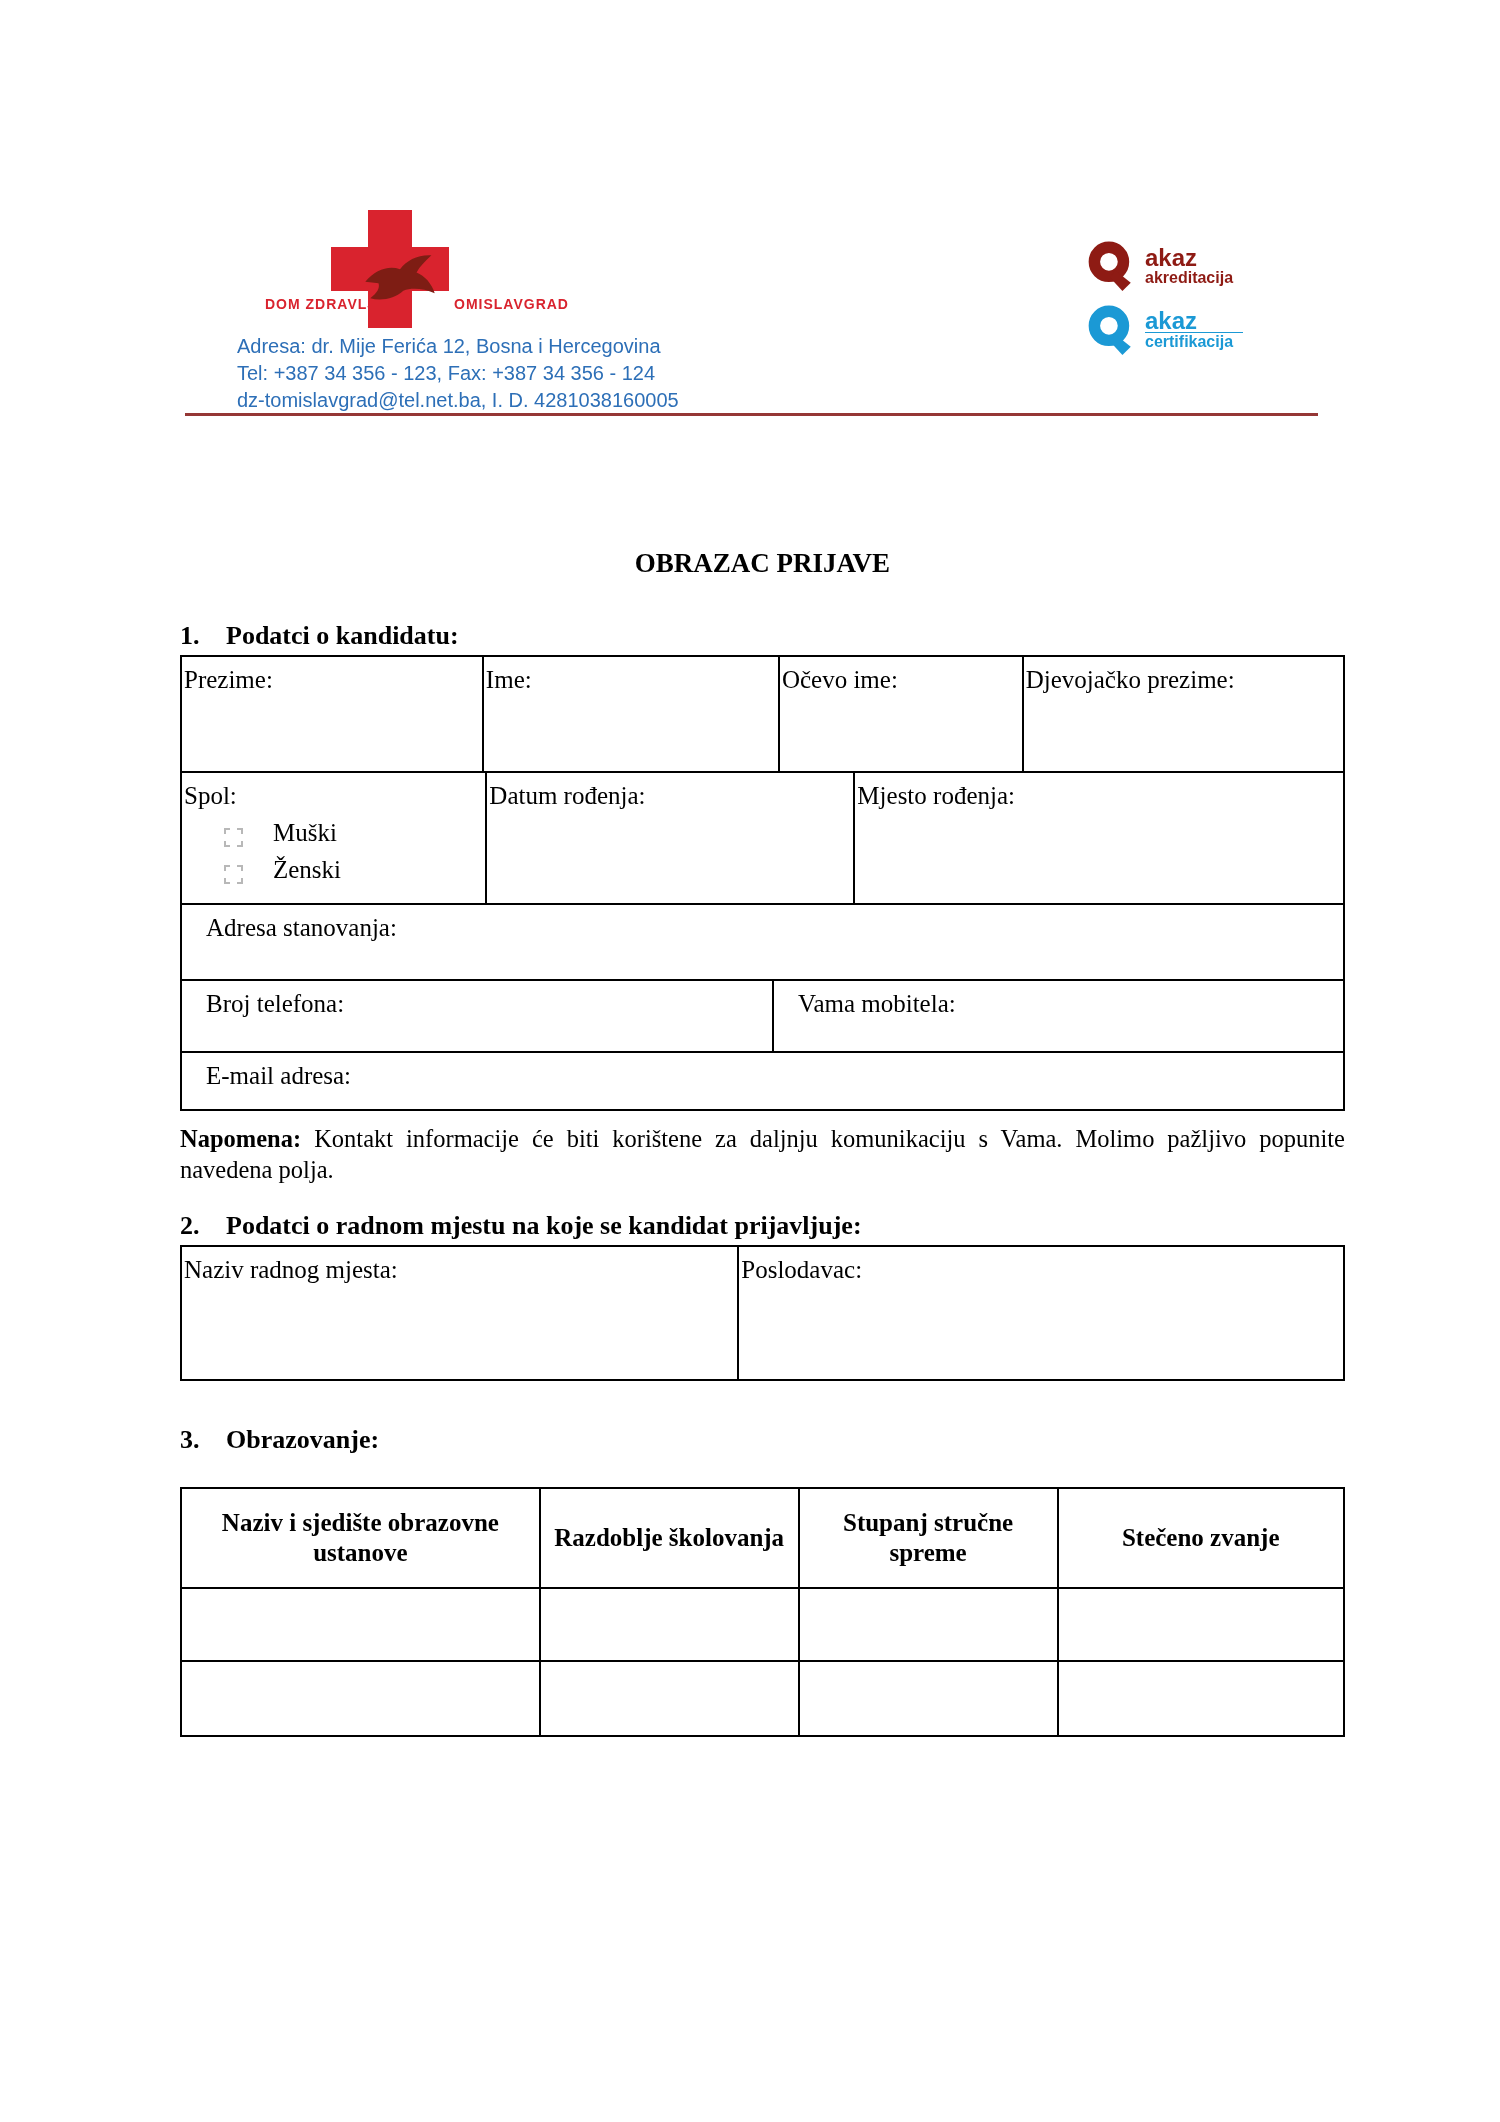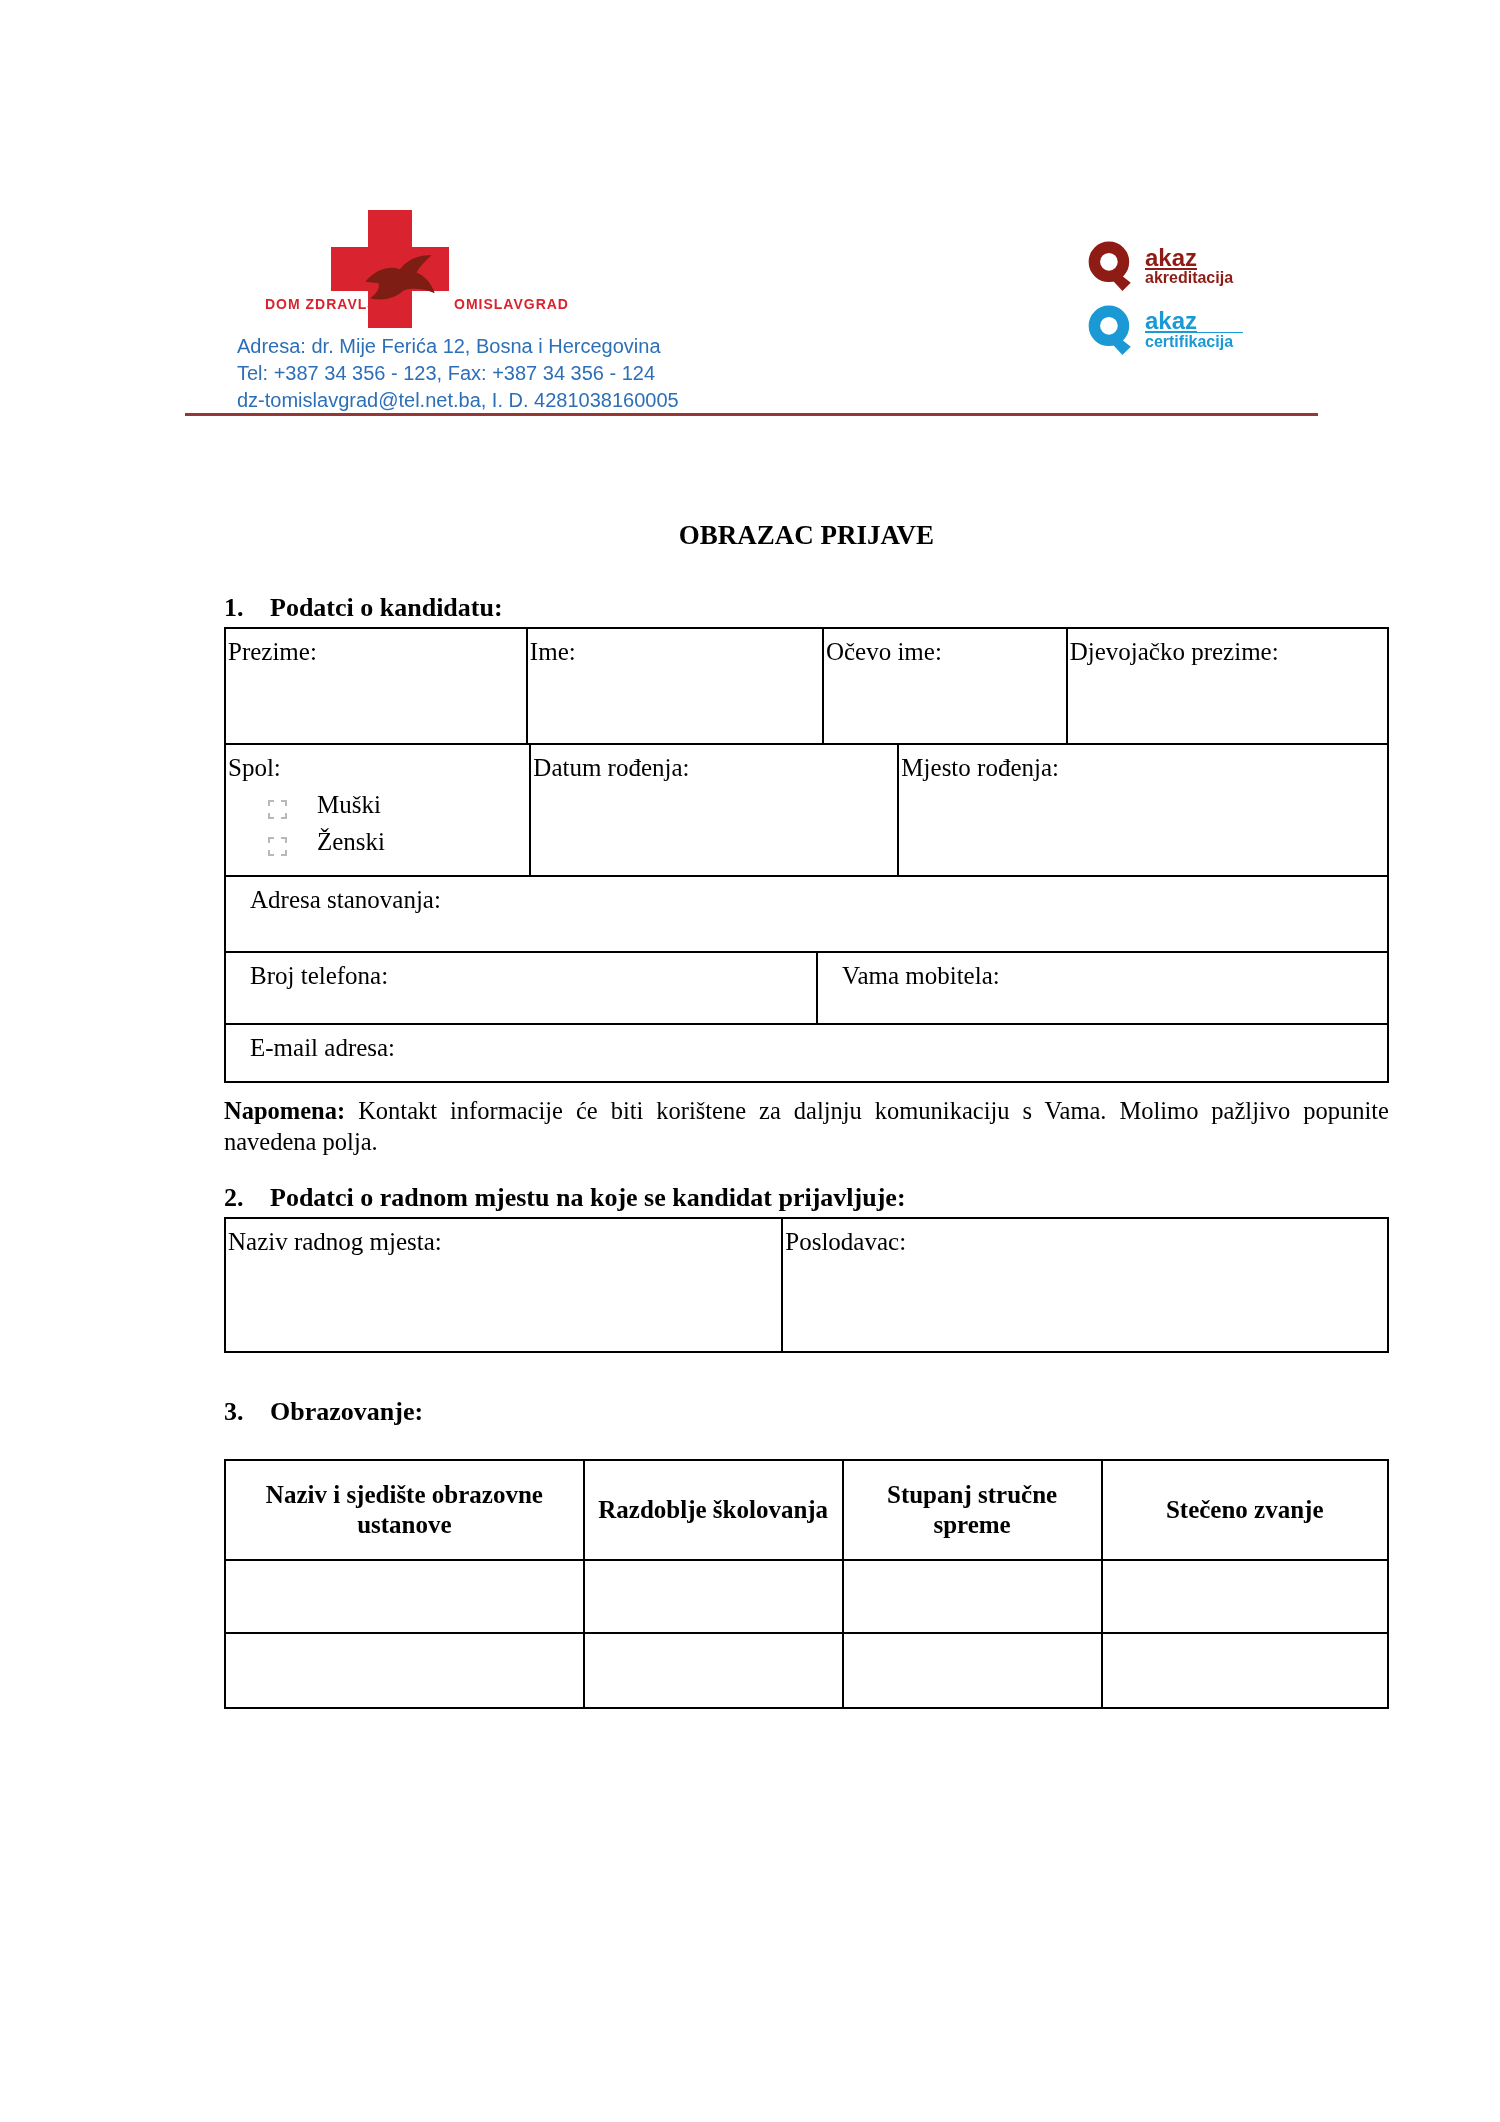--- a/index.html
+++ b/index.html
@@ -17,28 +17,28 @@
   .cross .h { position:absolute; left:0; top:37px; width:118px; height:44px; background:var(--logo-red,#d9232e); }
   .bird { position:absolute; left:26px; top:32px; width:86px; height:62px; }
 
   .address { position:absolute; left:237px; top:333px; font-family:"Liberation Sans", sans-serif; font-size:20px; line-height:27px; color:var(--address-blue,#2d6fb7); }
 
   .akaz-block { position:absolute; left:1085px; top:240px; width:280px; font-family:"Liberation Sans", sans-serif; }
   .akaz-row { display:flex; align-items:center; margin-bottom:12px; }
   .akaz-icon { width:52px; height:52px; flex:0 0 52px; margin-right:8px; }
   .akaz-acc  { color:var(--akaz-maroon,#8e1b14); }
   .akaz-cert { color:var(--akaz-blue,#1b99d5); }
-  .akaz-name { font-weight:bold; font-size:24px; line-height:23px;text-decoration:underline; }
+  .akaz-name { font-weight:bold; font-size:24px; line-height:23px; }
   .akaz-cert .akaz-name { display:inline-block; border-bottom:1px solid currentColor; padding-right:46px; }
   .akaz-sub  { font-weight:bold; font-size:16px; line-height:18px; }
 
   .header-rule { position:absolute; left:185px; top:413px; width:1133px; height:3px; background:var(--rule-red,#953735); }
 
   
-  .content { position:absolute; left:180px; top:520px; width:1165px;margin-left:44px; }
+  .content { position:absolute; left:180px; top:548px; width:1165px; }
   .doc-title { text-align:center; font-weight:bold; font-size:27px; margin-bottom:42px; }
   .sec-heading { font-weight:bold; font-size:26px; margin-bottom:4px; }
   .sec-heading .num { display:inline-block; width:46px; }
 
   .tbl { border:2px solid #000; }
   .trow { display:flex; border-bottom:2px solid #000; }
   .trow:last-child { border-bottom:0; }
   .tcell { border-right:2px solid #000; padding:9px 2px; font-size:25px; }
   .tcell:last-child { border-right:0; }
   .pad-l { padding-left:24px; }

